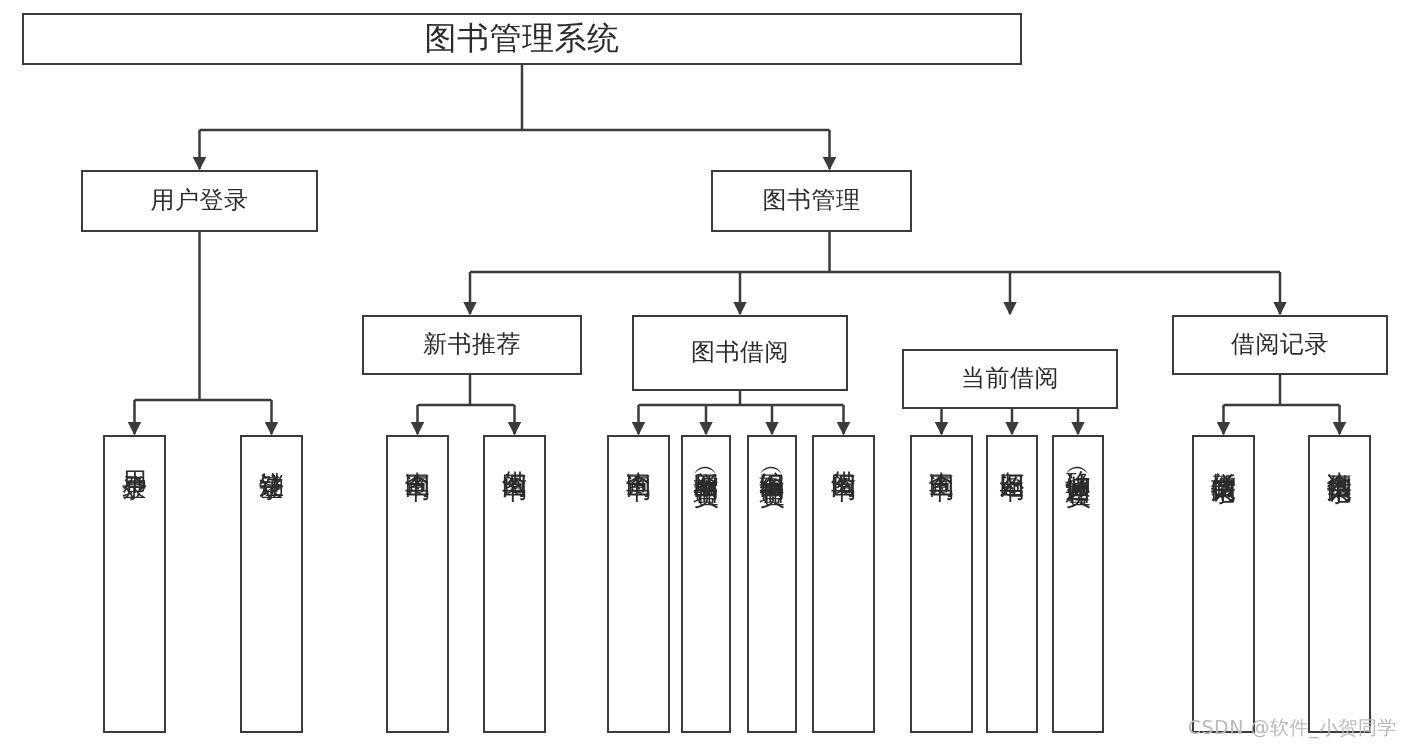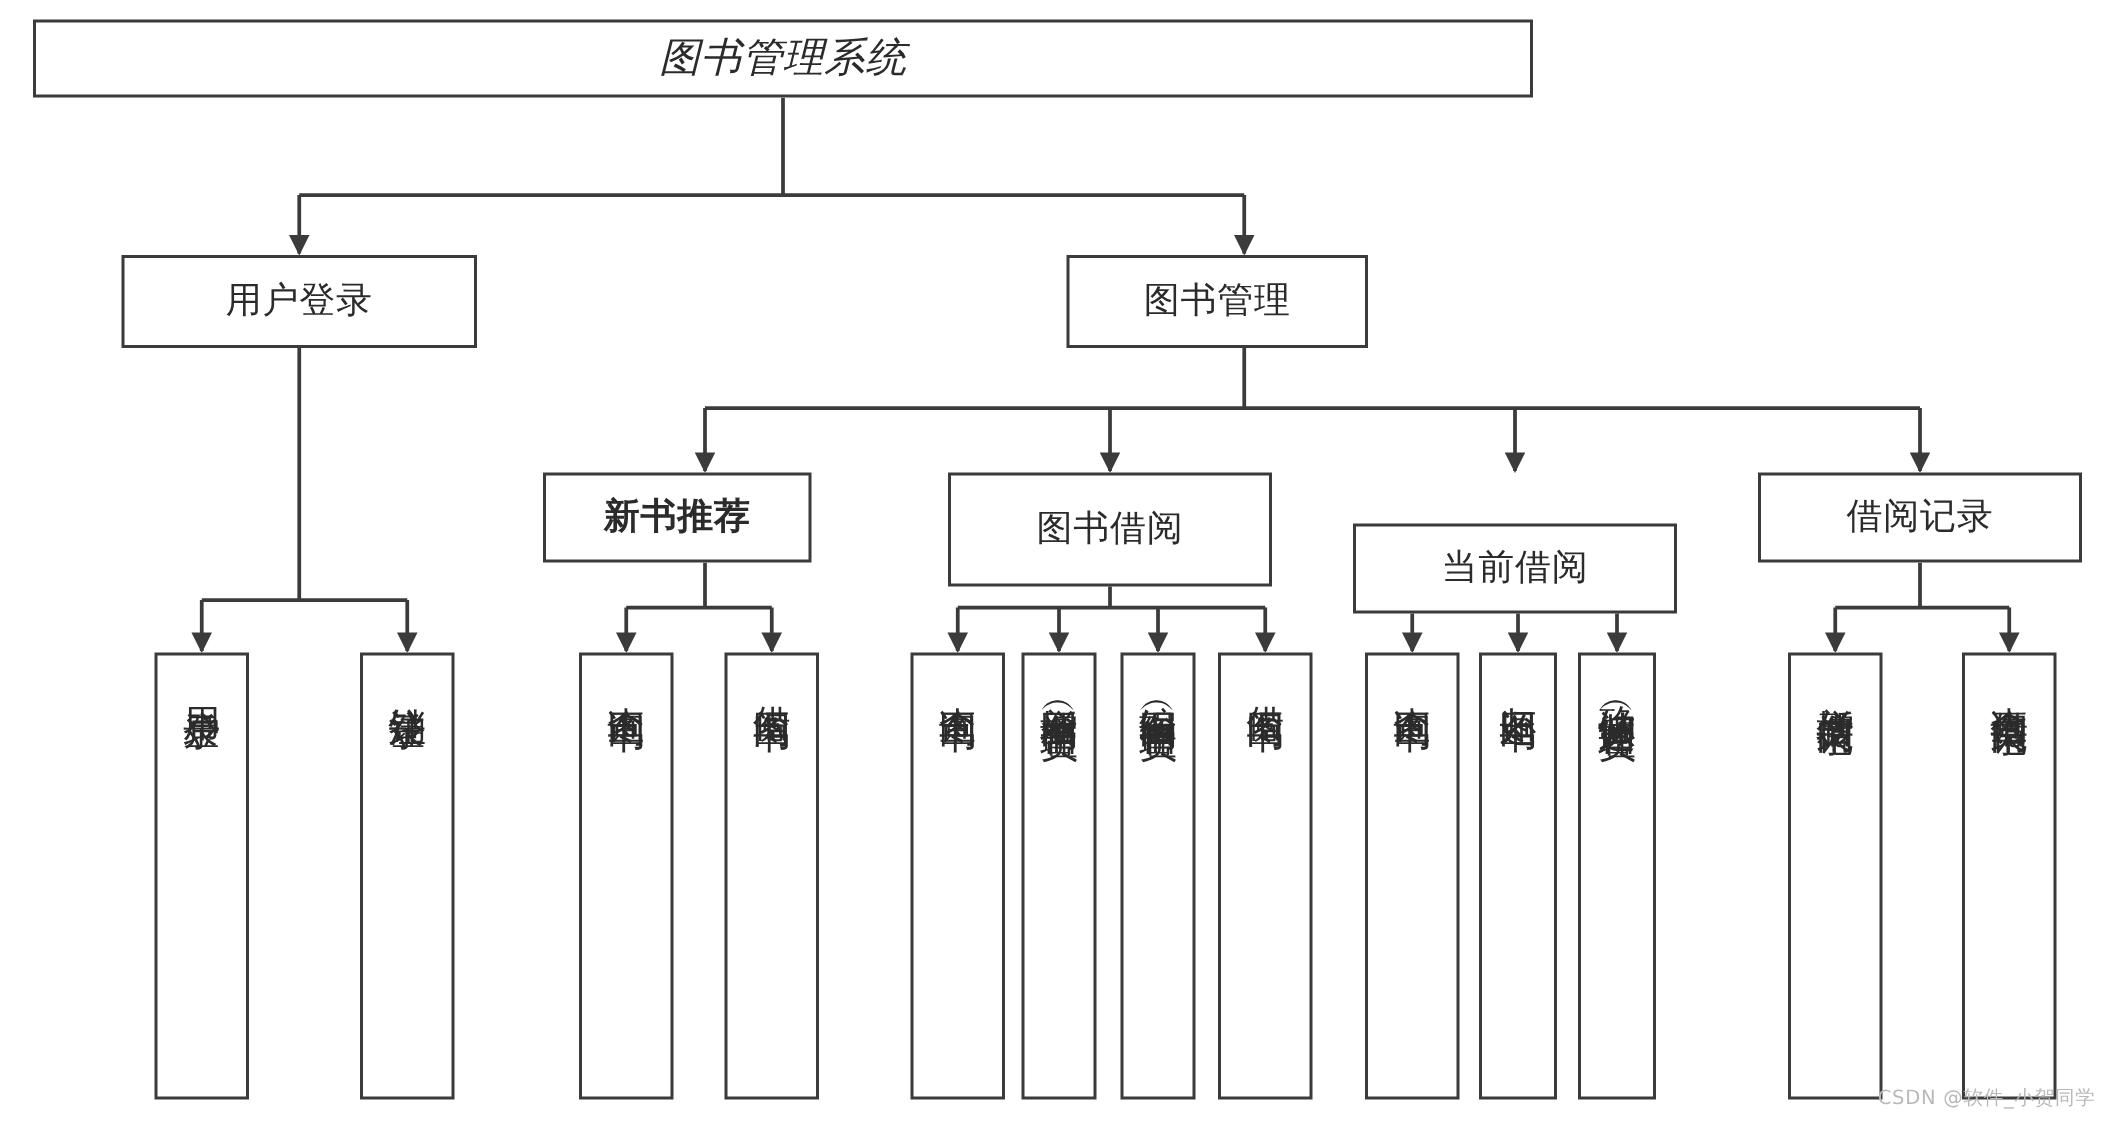--- a/index.html
+++ b/index.html
@@ -36,39 +36,39 @@
     display:block;
     text-align:center;
     line-height:1.06;
     letter-spacing:0.5px;
   }
   
   .node.h .label{
     font-size:24px;
     white-space:nowrap;
   }
-  .node.root .label{ font-size:27px;font-style:italic; }
+  .node.root .label{ font-size:32px; }
   
   .node.v{
     align-items:flex-start;
     padding-top:14px;
   }
   .node.v .label{
     writing-mode:vertical-rl;
     text-orientation:upright;
     font-size:25px;
     line-height:1.0;
     letter-spacing:2px;
     white-space:nowrap;
   }
   .watermark{
     position:absolute;
     right:8px;
     bottom:6px;
-    font-size:13px;
+    font-size:19px;
     color:#b9b9b9;
     letter-spacing:0.5px;
     white-space:nowrap;
     z-index:5;
     font-family:"DejaVu Sans","Liberation Sans",sans-serif;
   }
 </style>
 </head>
 <body>
 
@@ -120,21 +120,21 @@
   <div id="node-layer">
       <div class="node h root" id="node-root" style="left: 22px; top: 13px; width: 1000px; height: 52px;">
         <span class="label">图书管理系统</span>
       </div>
       <div class="node h" id="node-login" style="left: 81px; top: 170px; width: 237px; height: 62px;">
         <span class="label">用户登录</span>
       </div>
       <div class="node h" id="node-bookmgmt" style="left: 711px; top: 170px; width: 201px; height: 62px;">
         <span class="label">图书管理</span>
       </div>
-      <div class="node h" id="node-newbook" style="left: 362px; top: 315px; width: 179px; height: 60px; font-weight: bold;">
+      <div class="node h" id="node-newbook" style="left: 362px; top: 315px; width: 220px; height: 60px;">
         <span class="label">新书推荐</span>
       </div>
       <div class="node h" id="node-borrow" style="left: 632px; top: 315px; width: 216px; height: 76px;">
         <span class="label">图书借阅</span>
       </div>
       <div class="node h" id="node-current" style="left: 902px; top: 315px; width: 216px; height: 60px; margin-top: 34px;">
         <span class="label">当前借阅</span>
       </div>
       <div class="node h" id="node-records" style="left: 1172px; top: 315px; width: 216px; height: 60px;">
         <span class="label">借阅记录</span>

